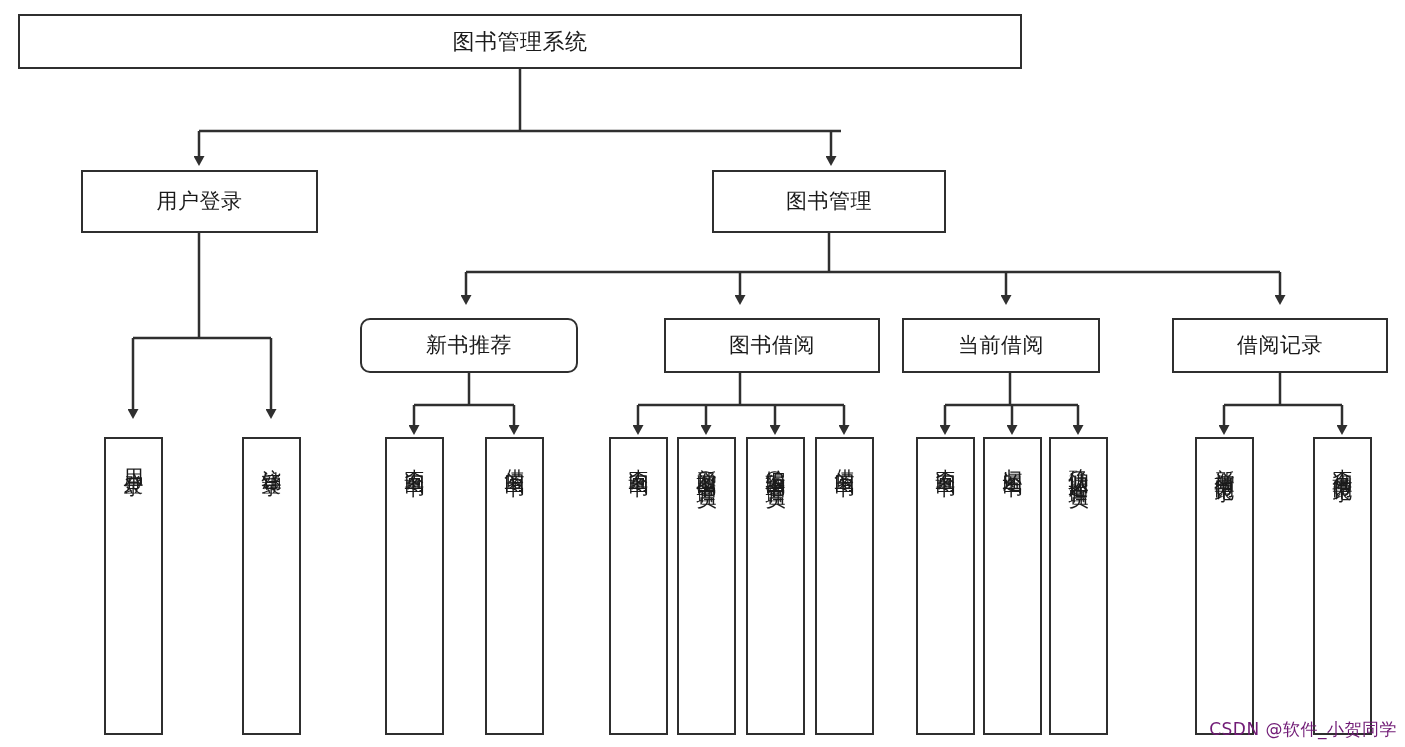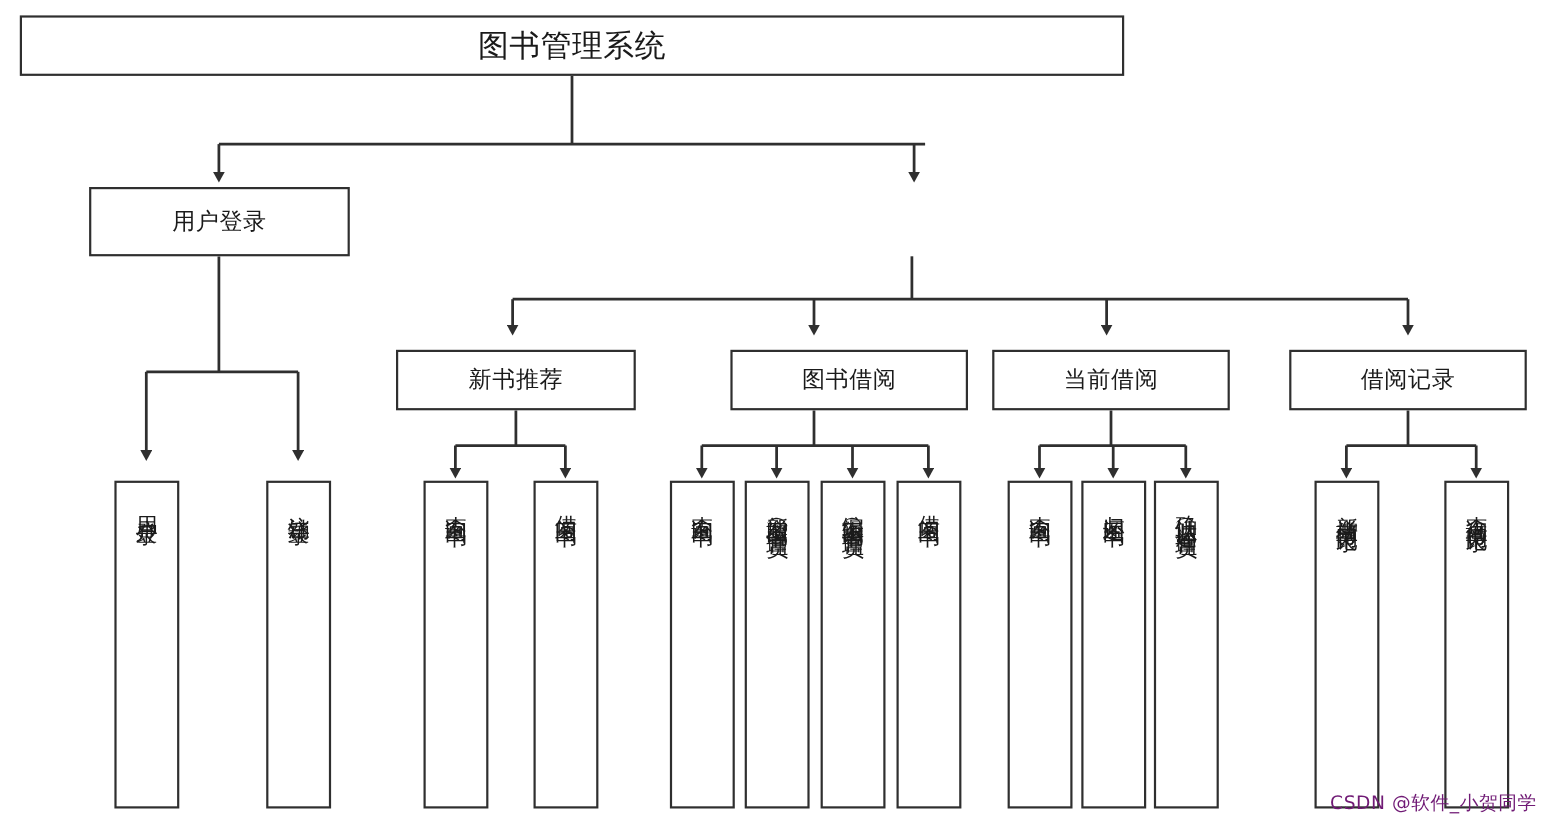--- a/index.html
+++ b/index.html
@@ -39,21 +39,21 @@
     text-align: center;
     line-height: 1.18;
     letter-spacing: 0.5px;
   }
   
   .h-node .node-label {
     writing-mode: horizontal-tb;
     font-size: 21px;
   }
   .root .node-label {
-    font-size: 28px;
+    font-size: 22px;
   }
   
   .v-node {
     align-items: flex-start;
     padding-top: 14px;
   }
   .v-node .node-label {
     writing-mode: vertical-rl;
     text-orientation: upright;
     font-size: 20px;
@@ -128,28 +128,31 @@
     </g>
   </svg>
 
   <div class="node h-node root" style="left:18px; top:14px; width:1004px; height:55px;">
     <span class="node-label">图书管理系统</span>
   </div>
 
   <div class="node h-node" style="left:81px; top:170px; width:237px; height:63px;">
     <span class="node-label">用户登录</span>
   </div>
-
-  <div class="node h-node" style="left:360px; top:318px; width:218px; height:55px;">
+  <div class="node h-node" style="left:712px; top:170px; width:234px; height:63px;">
+    <span class="node-label">图书管理</span>
+  </div>
+
+  <div class="node h-node" style="left:360px; top:318px; width:218px; height:55px;border-radius:10px;">
     <span class="node-label">新书推荐</span>
   </div>
   <div class="node h-node" style="left:632px; top:318px; width:216px; height:55px;margin-left:32px;">
     <span class="node-label">图书借阅</span>
   </div>
-  <div class="node h-node" style="left:902px; top:318px; width:216px; height:55px;">
+  <div class="node h-node" style="left:902px; top:318px; width:198px; height:55px;">
     <span class="node-label">当前借阅</span>
   </div>
   <div class="node h-node" style="left:1172px; top:318px; width:216px; height:55px;">
     <span class="node-label">借阅记录</span>
   </div>
 
   <div class="node v-node" style="left:104px; top:437px; width:59px; height:298px;">
     <span class="node-label">用户登录</span>
   </div>
   <div class="node v-node" style="left:242px; top:437px; width:59px; height:298px;">

